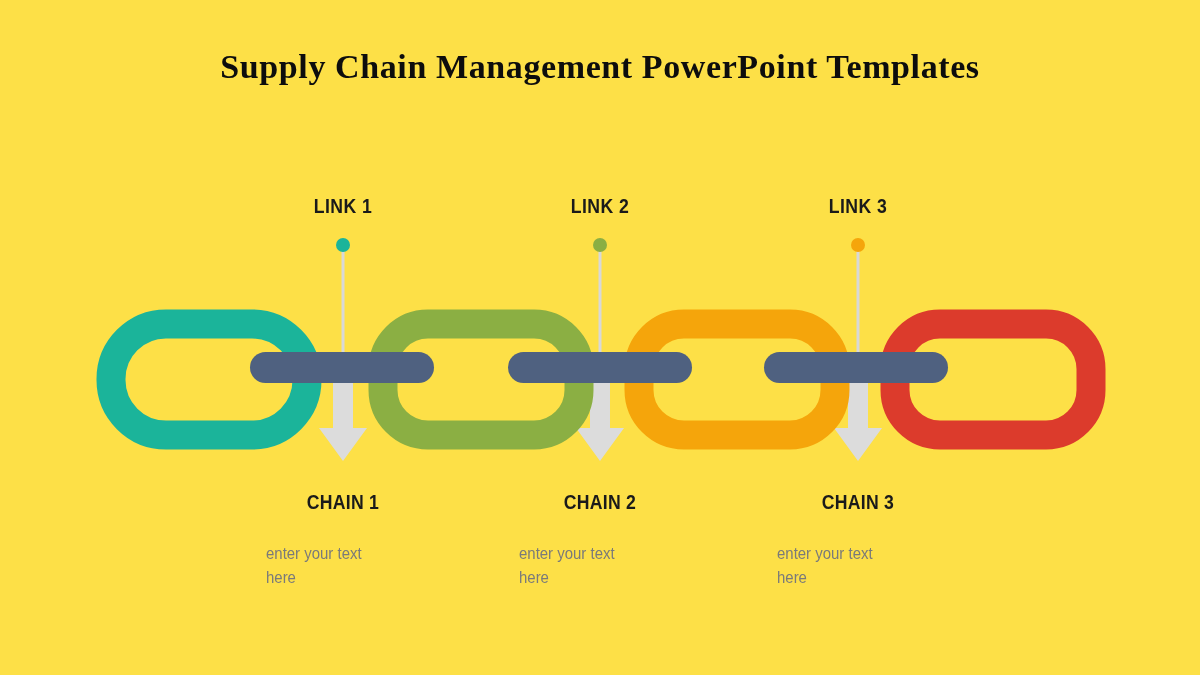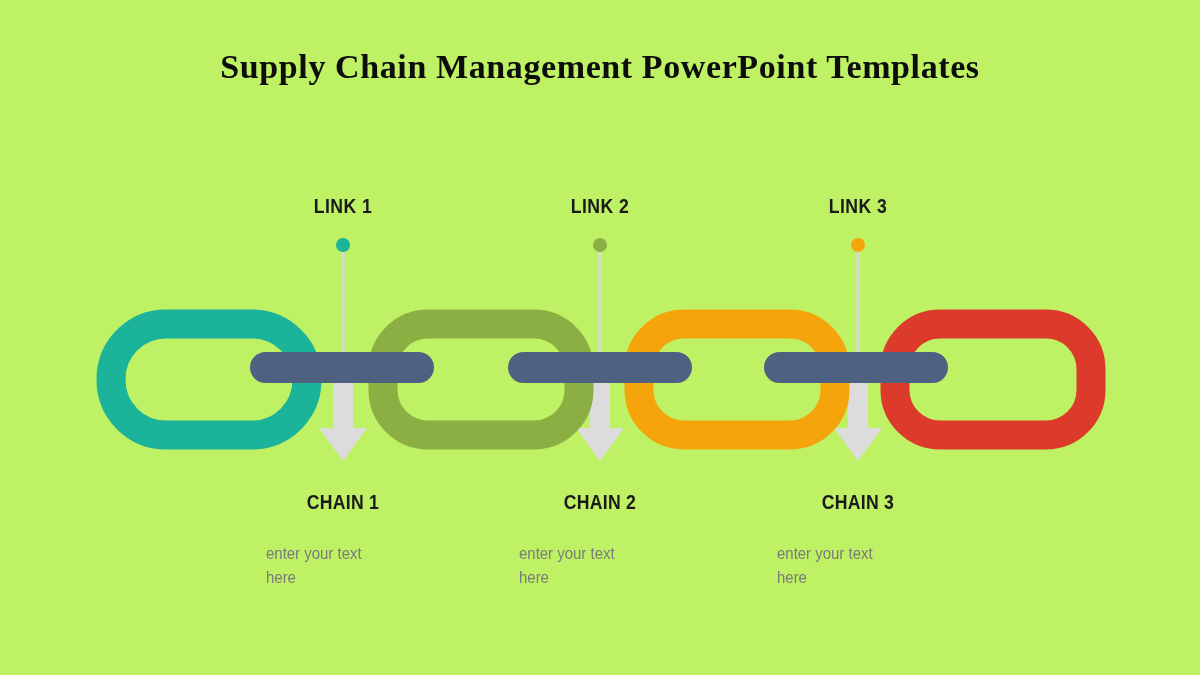--- a/index.html
+++ b/index.html
@@ -83,21 +83,21 @@
     font-size: 17px;
     line-height: 24px;
     color: #7a7a7a;
     transform: scaleX(0.88);
     transform-origin: left top;
   }
 </style>
 </head>
 <body>
 
-<div class="slide" style="background: #bef264;">
+<div class="slide" style="background: #fde047;">
 
   <div class="slide-title">Supply Chain Management PowerPoint Templates</div>
 
   <div class="diagram">
     <svg width="1200" height="675" viewBox="0 0 1200 675">
 
       <g>
         <line x1="343" y1="250" x2="343" y2="365" stroke="#D8D8D8" stroke-width="3"></line>
         <circle cx="343" cy="245" r="7" id="dot-1" fill="#1BB49A"></circle>
         <polygon points="333,362 353,362 353,428 367,428 343,461 319,428 333,428" fill="#DCDCDC"></polygon>

